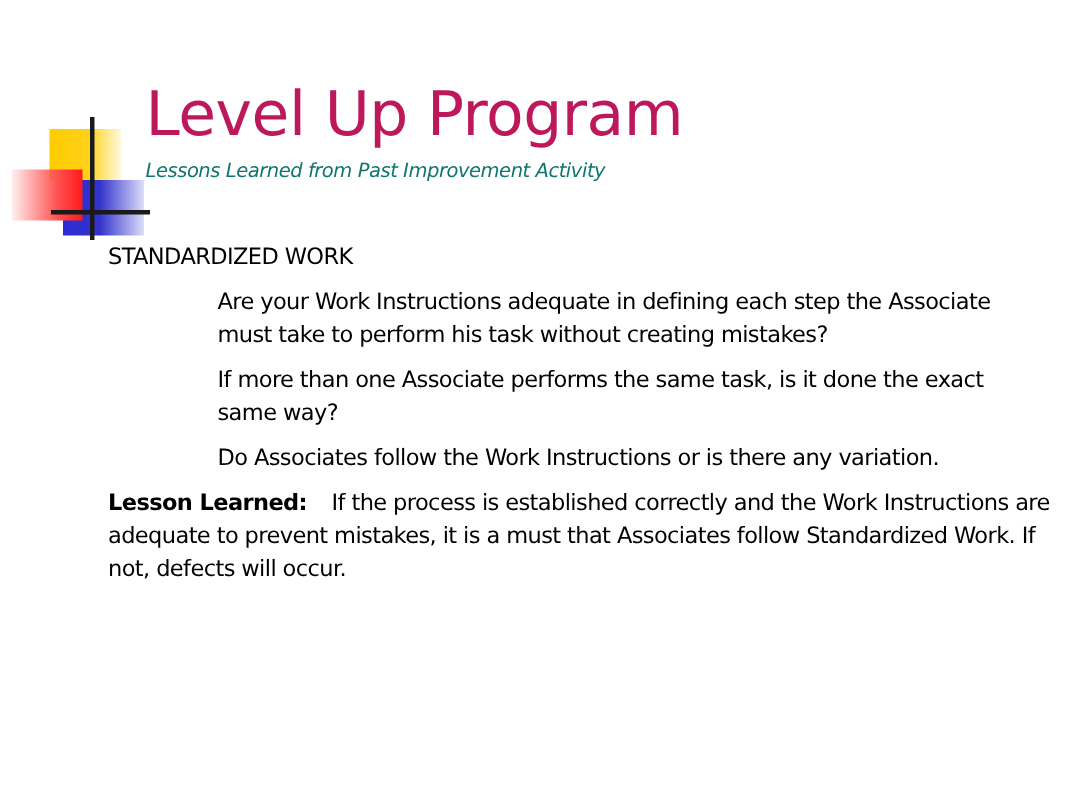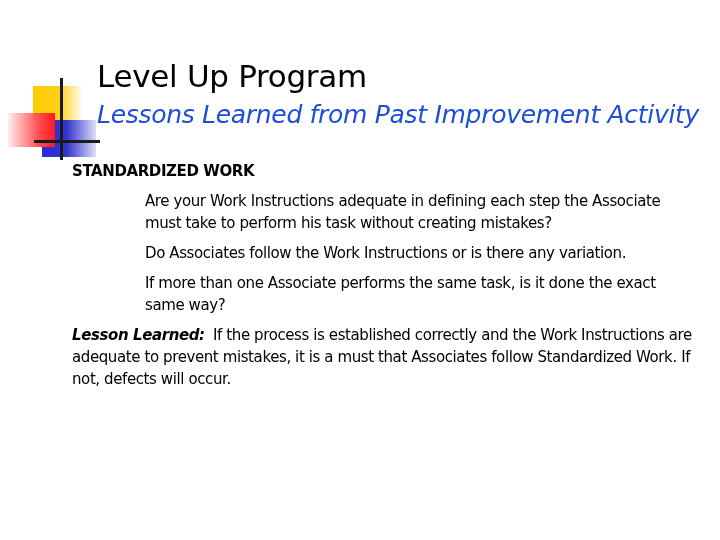--- a/index.html
+++ b/index.html
@@ -45,84 +45,83 @@
     .logo .hline {
       position: absolute;
       left: 34px; top: 140px; width: 66px; height: 3px;
       background: #1a1a1a;
     }
     .title {
       position: absolute;
       left: 97px;
       top: 56px;
       font-family: "DejaVu Sans", sans-serif;
-      font-size: 31px;
-      color: #000000;
+      font-size: 41px;
+      color: #be185d;
       letter-spacing: -0.3px;
       line-height: 40px;
       white-space: nowrap;
     }
     .subtitle {
       position: absolute;
       left: 97px;
       top: 101px;
       font-family: "DejaVu Sans", sans-serif;
       font-style: italic;
-      font-size: 25px;
-      color: #1d4ed8;
+      font-size: 13px;
+      color: #0f766e;
       letter-spacing: -0.3px;
       line-height: 28px;
       white-space: nowrap;
     }
     .content {
       position: absolute;
       left: 72px;
       top: 160px;
       width: 630px;
       font-family: "DejaVu Sans", sans-serif;
       font-size: 15px;
       letter-spacing: -0.4px;
       line-height: 22px;
     }
     .section-heading {
-      font-weight: bold;
+      font-weight: normal;
       margin: 0 0 8px 0;
       height: 22px;
     }
     .question {
       margin: 0 4px 8px 73px;
       padding: 0;
     }
     .lesson {
       margin: 8px 0 0 0;
     }
     .lesson-label {
       font-weight: bold;
-      margin-right: 4px;
-      font-style: italic;
+      margin-right: 12px;
     }
   </style>
 </head>
 <body>
 
 <div class="logo">
   <div class="sq yellow"></div>
   <div class="sq blue"></div>
   <div class="sq red"></div>
   <div class="vline"></div>
   <div class="hline"></div>
 </div>
 
 <div class="title">Level Up Program</div>
 <div class="subtitle">Lessons Learned from Past Improvement Activity</div>
 
 <div class="content">
   <div class="section-heading">STANDARDIZED WORK</div>
 
   <p class="question">Are your Work Instructions adequate in defining each step the Associate must take to perform his task without creating mistakes?</p>
+  <p class="question">If more than one Associate performs the same task, is it done the exact same way?</p>
   <p class="question">Do Associates follow the Work Instructions or is there any variation.</p>
-  <p class="question">If more than one Associate performs the same task, is it done the exact same way?</p>
 
   <p class="lesson">
     <span class="lesson-label">Lesson Learned:</span>
     <span>If the process is established correctly and the Work Instructions are adequate to prevent mistakes, it is a must that Associates follow Standardized Work. If not, defects will occur.</span>
   </p>
 </div>
 
 </body></html>

